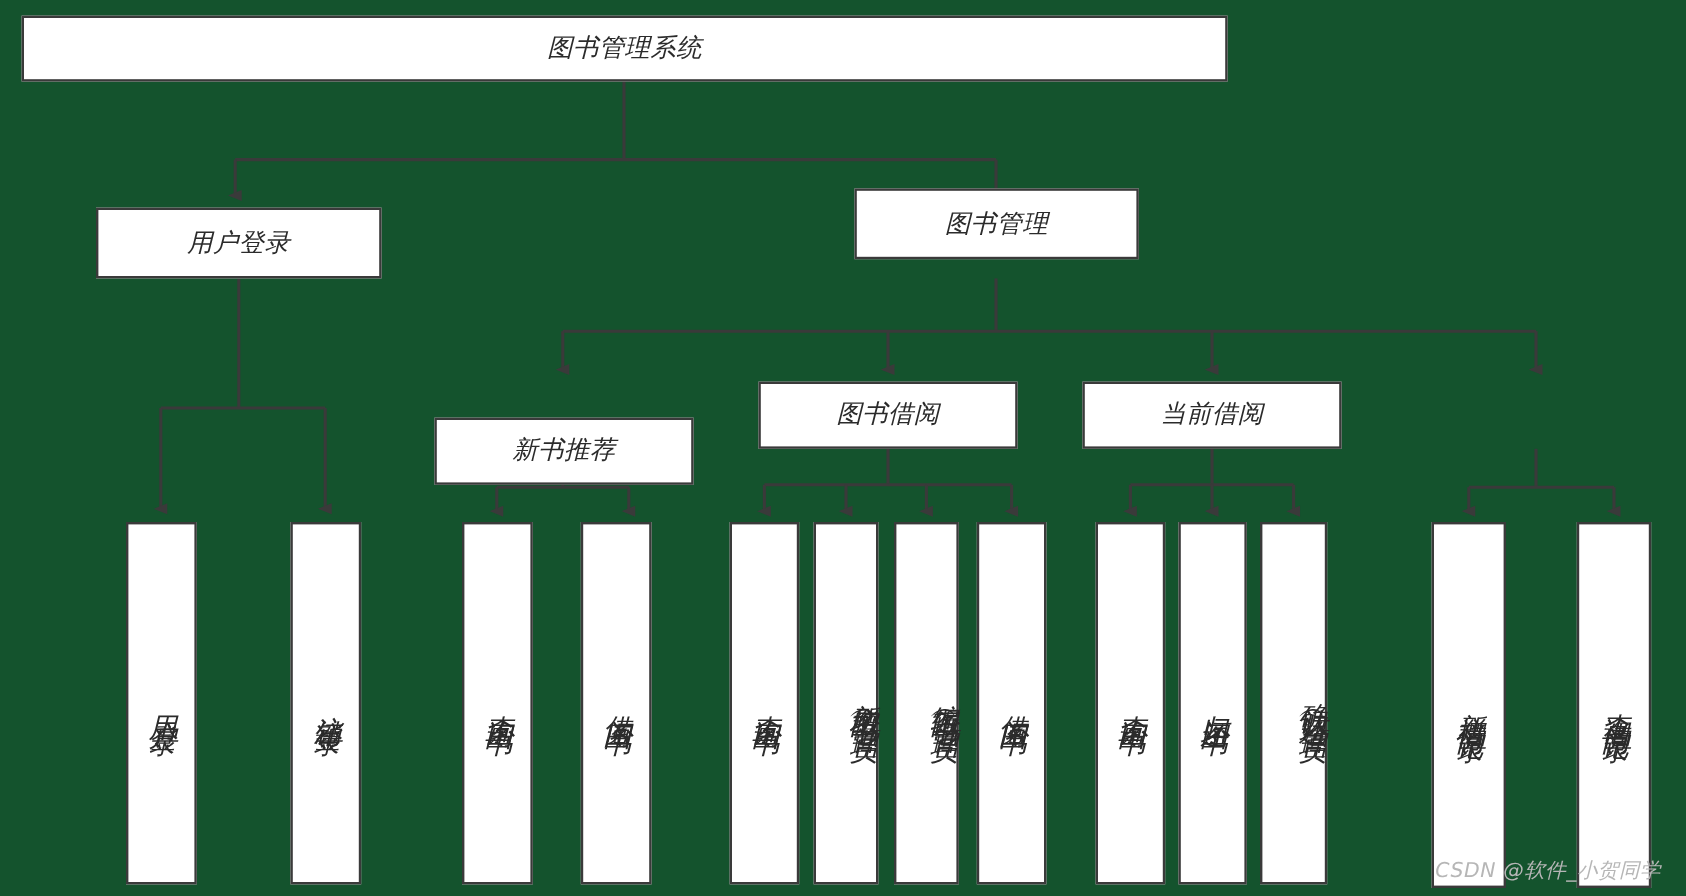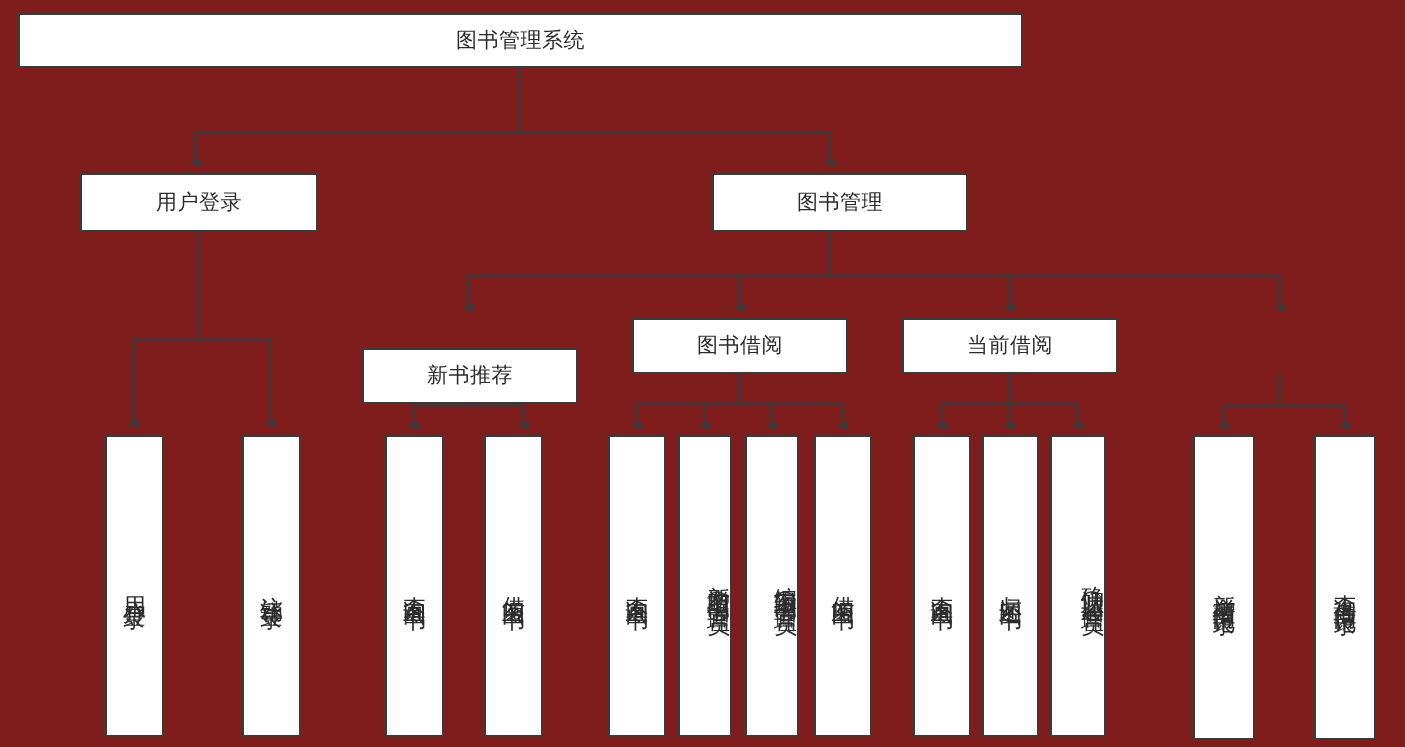--- a/index.html
+++ b/index.html
@@ -4,23 +4,24 @@
 <style>
   html, body {
     margin: 0;
     padding: 0;
     background: #ffffff;
   }
   #canvas {
     position: relative;
     width: 1405px;
     height: 747px;
-    background: #7f1d1d;
+    background: #14532d;
     font-family: "DejaVu Sans", "Liberation Sans", sans-serif;
     overflow: hidden;
+    font-style: italic;
   }
   svg#wires {
     position: absolute;
     left: 0;
     top: 0;
     width: 1405px;
     height: 747px;
     pointer-events: none;
   }
   .node {
@@ -113,21 +114,21 @@
       <path d="M1224,406 L1345,406"></path>
       <path d="M1224,406 L1224,426" marker-end="url(#arrow)"></path>
       <path d="M1345,406 L1345,426" marker-end="url(#arrow)"></path>
     </g>
   </svg>
 
   <div class="node hbox" style="left:18px; top:13px; width:1005px; height:55px;">图书管理系统</div>
 
   <div class="node hbox" style="left:80px; top:173px; width:238px; height:59px;">用户登录</div>
 
-  <div class="node hbox" style="left:712px; top:173px; width:256px; height:59px;">图书管理</div>
+  <div class="node hbox" style="left:712px; top:157px; width:237px; height:59px;">图书管理</div>
 
   <div class="node hbox" style="left:362px; top:318px; width:216px; height:56px;margin-top:30px;">新书推荐</div>
 
   <div class="node hbox" style="left:632px; top:318px; width:216px; height:56px;">图书借阅</div>
 
   <div class="node hbox" style="left:902px; top:318px; width:216px; height:56px;">当前借阅</div>
 
 
   <div class="node vbox" style="left:105px; top:435px; width:59px; height:302px;">用户登录</div>
 
@@ -148,14 +149,15 @@
   <div class="node vbox" style="left:913px; top:435px; width:58px; height:302px;">查询图书</div>
 
   <div class="node vbox" style="left:982px; top:435px; width:57px; height:302px;">归还图书</div>
 
   <div class="node vbox topalign" style="left:1050px; top:435px; width:56px; height:302px;">确认归还（管理员）</div>
 
   <div class="node vbox" style="left:1193px; top:435px; width:62px; height:305px;">新增借阅记录</div>
 
   <div class="node vbox" style="left:1314px; top:435px; width:62px; height:305px;">查询借阅记录</div>
 
+  <div class="watermark">CSDN @软件_小贺同学</div>
 
 </div>
 
 </body></html>

